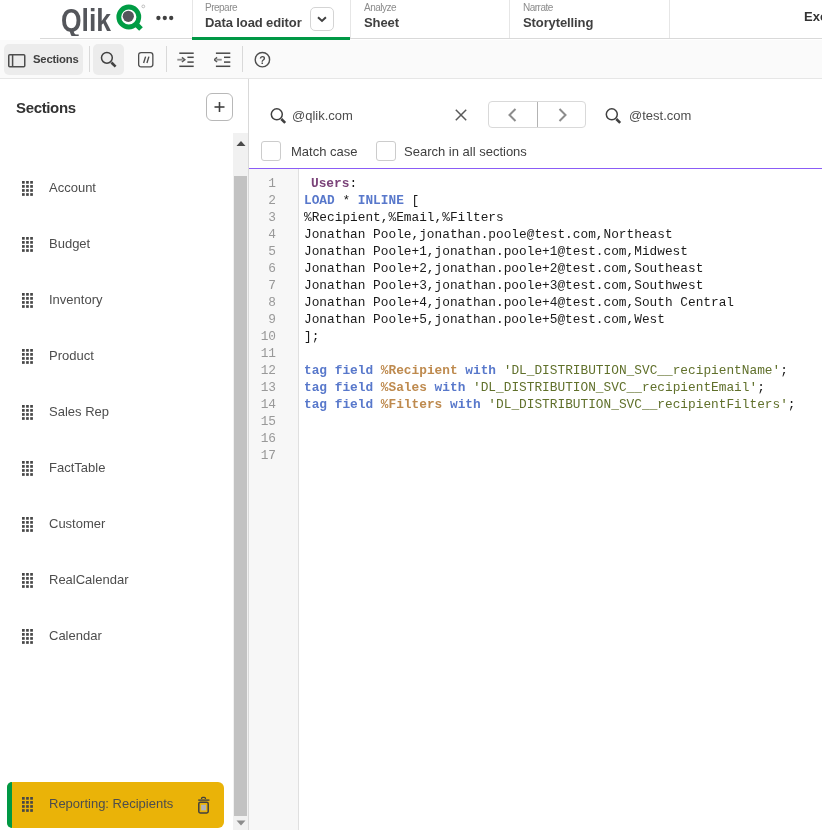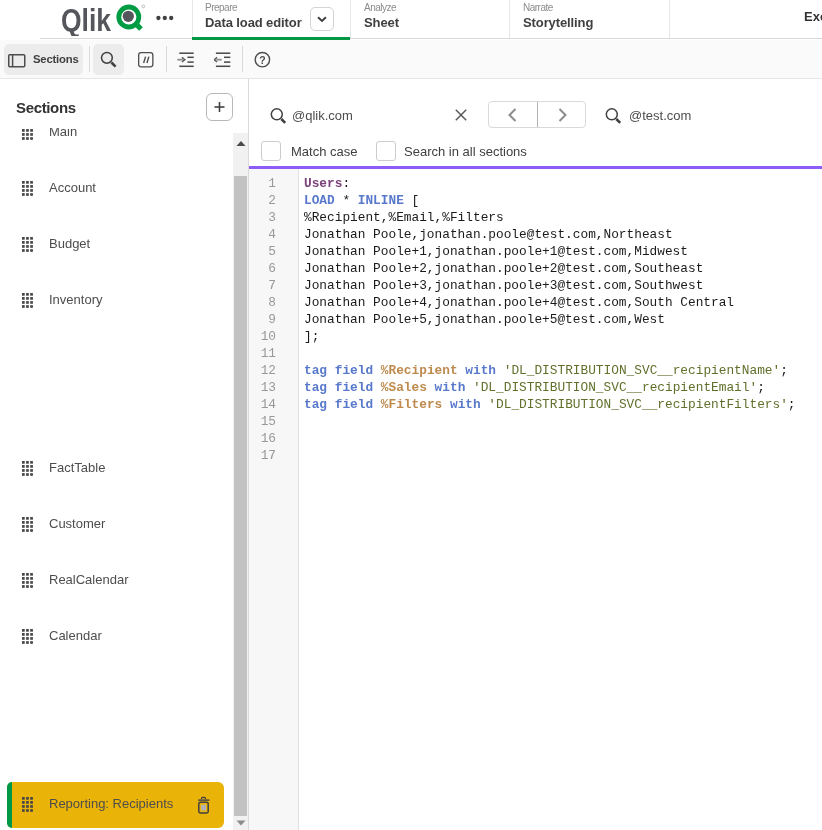--- a/index.html
+++ b/index.html
@@ -37,34 +37,34 @@
 .srow .lbl { position:absolute; left:42px; top:14px; font-size:13px; color:#4d4d4d; white-space:nowrap; }
 .srow svg.grip { position:absolute; left:15px; top:15px; }
 .srow.sel { background:#eab308; }
 .srow.sel .bar { position:absolute; left:0; top:0; width:4.5px; height:46px; background:#009845; border-radius:6px 0 0 6px; }
 
 #sscroll { position:absolute; left:233px; top:54px; width:14.5px; height:697px; background:#f1f1f1; }
 #sthumb { position:absolute; left:1px; top:43px; width:12.5px; height:640px; background:#c2c2c2; }
 
 
 #editor { position:absolute; left:249px; top:79px; width:573px; height:751px; background:#fff; }
-#findbar { position:absolute; left:0; top:0; width:573px; height:90px; background:#fff; border-bottom:3px solid #8b5cf6; }
+#findbar { position:absolute; left:0; top:0; width:573px; height:90px; background:#fff; border-bottom:1px solid #8b5cf6; }
 #q1 { position:absolute; left:43px; top:29px; font-size:13px; color:#4d4d4d; }
 #q2 { position:absolute; left:380px; top:29px; font-size:13px; color:#4d4d4d; }
 #navgrp { position:absolute; left:239px; top:22px; width:98px; height:27px; border:1px solid #d9d9d9; border-radius:4px; background:#fff; }
 #navgrp .mid { position:absolute; left:48px; top:0; width:1px; height:25px; background:#b3b3b3; }
 .chk { position:absolute; top:62px; width:20px; height:20px; border:1px solid #ccc; border-radius:3px; background:#fff; }
 .chklbl { position:absolute; top:65px; font-size:13px; color:#404040; }
 
 #gutter { position:absolute; left:0; top:90px; width:50px; height:661px; background:#f7f7f7; border-right:1px solid #e0e0e0; }
 #gutter pre { margin:6px 0 0 0; font-family:"Liberation Mono", monospace; font-size:12.8px; line-height:17px; color:#999; text-align:right; padding-right:22px; }
 #code { position:absolute; left:50px; top:90px; width:523px; height:661px; }
 #code pre { margin:6px 0 0 5px; font-family:"Liberation Mono", monospace; font-size:12.8px; line-height:17px; color:#1a1a1a; }
 .kw { color:#5878cb; font-weight:bold; }
-.lab { color:#7b4379; font-weight:bold; }
+.lab { color:#7b4379; font-weight:bold;margin-left:7px; }
 .fld { color:#be8a4e; font-weight:bold; }
 .str { color:#60702b;margin-top:24px; }
 </style>
 </head>
 <body>
 <div id="app">
 
   <div id="topbar">
     <svg class="abs" style="left:20px;top:2px" width="115" height="34" viewBox="0 0 115 34">
       <text x="1" y="29" font-family="Liberation Sans" font-weight="bold" font-size="31" fill="#54565b" textLength="50" lengthAdjust="spacingAndGlyphs">Qlik</text>
@@ -141,37 +141,20 @@
 
   <div id="sidebar">
     <div id="sec-title">Sections</div>
     <div id="addbtn">
       <svg width="25" height="26" viewBox="0 0 25 26" style="position:absolute;left:0;top:0">
         <line x1="7.5" y1="13" x2="17.5" y2="13" stroke="#404040" stroke-width="1.6"></line>
         <line x1="12.5" y1="8" x2="12.5" y2="18" stroke="#404040" stroke-width="1.6"></line>
       </svg>
     </div>
     <div id="seclist">
-<div class="srow" style="top:-18px">
-          <svg class="grip" width="12" height="16" viewBox="0 0 12 16">
-            <rect x="0" y="0" width="2.7" height="2.7" fill="#474747"></rect>
-            <rect x="0" y="4.05" width="2.7" height="2.7" fill="#474747"></rect>
-            <rect x="0" y="8.1" width="2.7" height="2.7" fill="#474747"></rect>
-            <rect x="0" y="12.15" width="2.7" height="2.7" fill="#474747"></rect>
-            <rect x="4.1" y="0" width="2.7" height="2.7" fill="#474747"></rect>
-            <rect x="4.1" y="4.05" width="2.7" height="2.7" fill="#474747"></rect>
-            <rect x="4.1" y="8.1" width="2.7" height="2.7" fill="#474747"></rect>
-            <rect x="4.1" y="12.15" width="2.7" height="2.7" fill="#474747"></rect>
-            <rect x="8.2" y="0" width="2.7" height="2.7" fill="#474747"></rect>
-            <rect x="8.2" y="4.05" width="2.7" height="2.7" fill="#474747"></rect>
-            <rect x="8.2" y="8.1" width="2.7" height="2.7" fill="#474747"></rect>
-            <rect x="8.2" y="12.15" width="2.7" height="2.7" fill="#474747"></rect>
-          </svg>
-          <span class="lbl">Main</span>
-        </div>
 <div class="srow" style="top:38px">
           <svg class="grip" width="12" height="16" viewBox="0 0 12 16">
             <rect x="0" y="0" width="2.7" height="2.7" fill="#474747"></rect>
             <rect x="0" y="4.05" width="2.7" height="2.7" fill="#474747"></rect>
             <rect x="0" y="8.1" width="2.7" height="2.7" fill="#474747"></rect>
             <rect x="0" y="12.15" width="2.7" height="2.7" fill="#474747"></rect>
             <rect x="4.1" y="0" width="2.7" height="2.7" fill="#474747"></rect>
             <rect x="4.1" y="4.05" width="2.7" height="2.7" fill="#474747"></rect>
             <rect x="4.1" y="8.1" width="2.7" height="2.7" fill="#474747"></rect>
             <rect x="4.1" y="12.15" width="2.7" height="2.7" fill="#474747"></rect>
@@ -208,20 +191,54 @@
             <rect x="4.1" y="0" width="2.7" height="2.7" fill="#474747"></rect>
             <rect x="4.1" y="4.05" width="2.7" height="2.7" fill="#474747"></rect>
             <rect x="4.1" y="8.1" width="2.7" height="2.7" fill="#474747"></rect>
             <rect x="4.1" y="12.15" width="2.7" height="2.7" fill="#474747"></rect>
             <rect x="8.2" y="0" width="2.7" height="2.7" fill="#474747"></rect>
             <rect x="8.2" y="4.05" width="2.7" height="2.7" fill="#474747"></rect>
             <rect x="8.2" y="8.1" width="2.7" height="2.7" fill="#474747"></rect>
             <rect x="8.2" y="12.15" width="2.7" height="2.7" fill="#474747"></rect>
           </svg>
           <span class="lbl">Inventory</span>
+        </div>
+<div class="srow" style="top:206px">
+          <svg class="grip" width="12" height="16" viewBox="0 0 12 16">
+            <rect x="0" y="0" width="2.7" height="2.7" fill="#474747"></rect>
+            <rect x="0" y="4.05" width="2.7" height="2.7" fill="#474747"></rect>
+            <rect x="0" y="8.1" width="2.7" height="2.7" fill="#474747"></rect>
+            <rect x="0" y="12.15" width="2.7" height="2.7" fill="#474747"></rect>
+            <rect x="4.1" y="0" width="2.7" height="2.7" fill="#474747"></rect>
+            <rect x="4.1" y="4.05" width="2.7" height="2.7" fill="#474747"></rect>
+            <rect x="4.1" y="8.1" width="2.7" height="2.7" fill="#474747"></rect>
+            <rect x="4.1" y="12.15" width="2.7" height="2.7" fill="#474747"></rect>
+            <rect x="8.2" y="0" width="2.7" height="2.7" fill="#474747"></rect>
+            <rect x="8.2" y="4.05" width="2.7" height="2.7" fill="#474747"></rect>
+            <rect x="8.2" y="8.1" width="2.7" height="2.7" fill="#474747"></rect>
+            <rect x="8.2" y="12.15" width="2.7" height="2.7" fill="#474747"></rect>
+          </svg>
+          <span class="lbl">Product</span>
+        </div>
+<div class="srow" style="top:262px">
+          <svg class="grip" width="12" height="16" viewBox="0 0 12 16">
+            <rect x="0" y="0" width="2.7" height="2.7" fill="#474747"></rect>
+            <rect x="0" y="4.05" width="2.7" height="2.7" fill="#474747"></rect>
+            <rect x="0" y="8.1" width="2.7" height="2.7" fill="#474747"></rect>
+            <rect x="0" y="12.15" width="2.7" height="2.7" fill="#474747"></rect>
+            <rect x="4.1" y="0" width="2.7" height="2.7" fill="#474747"></rect>
+            <rect x="4.1" y="4.05" width="2.7" height="2.7" fill="#474747"></rect>
+            <rect x="4.1" y="8.1" width="2.7" height="2.7" fill="#474747"></rect>
+            <rect x="4.1" y="12.15" width="2.7" height="2.7" fill="#474747"></rect>
+            <rect x="8.2" y="0" width="2.7" height="2.7" fill="#474747"></rect>
+            <rect x="8.2" y="4.05" width="2.7" height="2.7" fill="#474747"></rect>
+            <rect x="8.2" y="8.1" width="2.7" height="2.7" fill="#474747"></rect>
+            <rect x="8.2" y="12.15" width="2.7" height="2.7" fill="#474747"></rect>
+          </svg>
+          <span class="lbl">Sales Rep</span>
         </div>
 <div class="srow" style="top:318px">
           <svg class="grip" width="12" height="16" viewBox="0 0 12 16">
             <rect x="0" y="0" width="2.7" height="2.7" fill="#474747"></rect>
             <rect x="0" y="4.05" width="2.7" height="2.7" fill="#474747"></rect>
             <rect x="0" y="8.1" width="2.7" height="2.7" fill="#474747"></rect>
             <rect x="0" y="12.15" width="2.7" height="2.7" fill="#474747"></rect>
             <rect x="4.1" y="0" width="2.7" height="2.7" fill="#474747"></rect>
             <rect x="4.1" y="4.05" width="2.7" height="2.7" fill="#474747"></rect>
             <rect x="4.1" y="8.1" width="2.7" height="2.7" fill="#474747"></rect>

